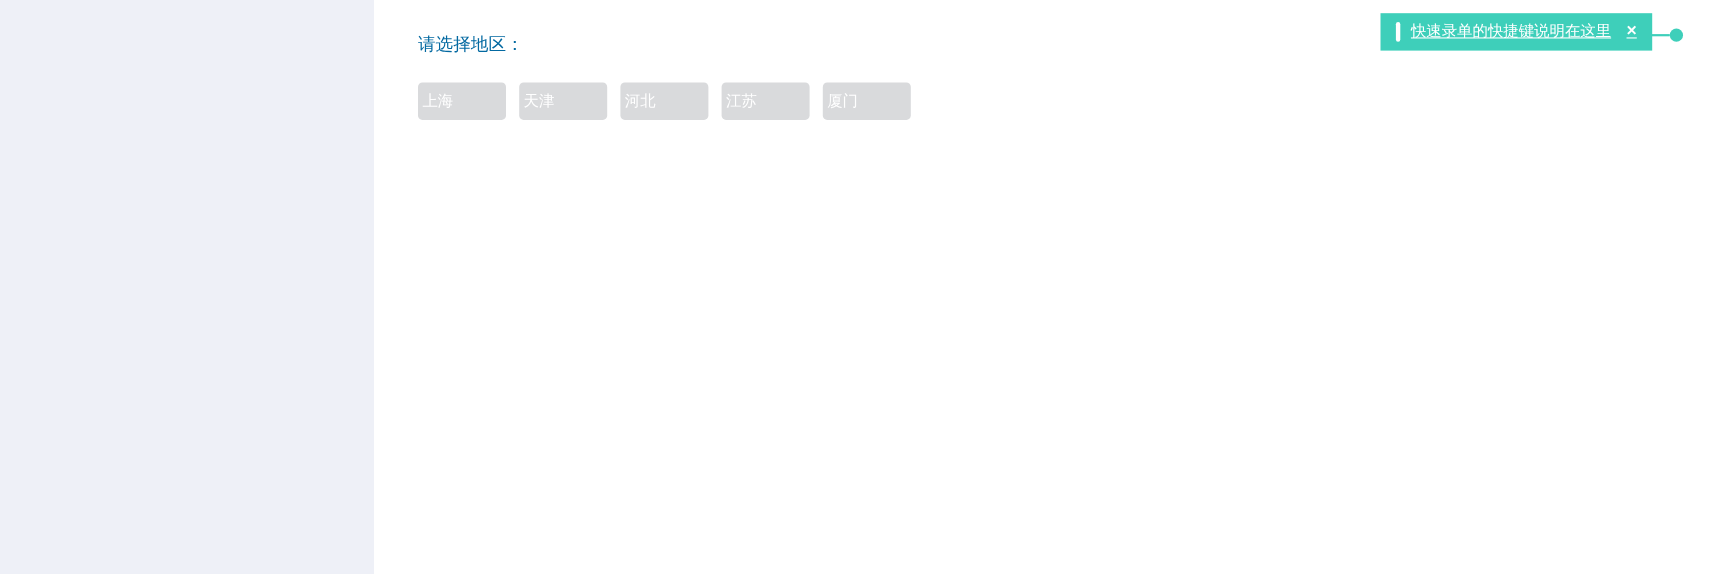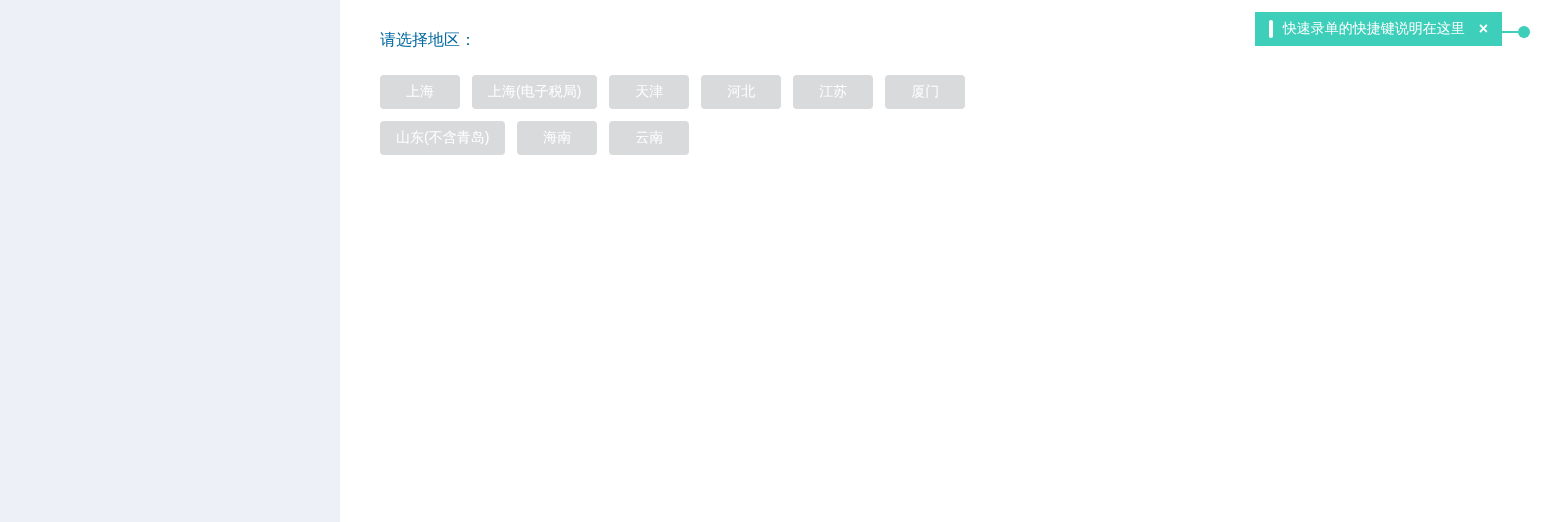--- a/index.html
+++ b/index.html
@@ -47,43 +47,44 @@
       display: flex;
       flex-wrap: wrap;
       gap: 12px;
       margin-bottom: 12px;
     }
 
     .region-btn {
       background: #d9dadc;
       border: none;
       border-radius: 4px;
-      padding: 8px 16px;
+      padding: 8px 4px;
       font-size: 14px;
       color: #fff;
       cursor: pointer;
       min-width: 80px;
-      text-align: center;
+      text-align: left;
       white-space: nowrap;
     }
 
     
     .tooltip-bar {
       position: absolute;
       top: 12px;
       right: 60px;
       display: flex;
       align-items: center;
       background: #3ecfba;
       border-radius: 0;
       padding: 8px 14px;
       color: #fff;
       font-size: 14px;
       white-space: nowrap;
       z-index: 100;
+      text-decoration: underline;
     }
 
     .tooltip-bar .bar-line {
       width: 4px;
       height: 18px;
       background: #fff;
       border-radius: 2px;
       margin-right: 10px;
       flex-shrink: 0;
     }
@@ -122,33 +123,26 @@
 <body>
 
 <div class="sidebar"></div>
 
 <div class="main-content">
   <div class="page-label">请选择地区：</div>
 
   <div class="region-buttons-row">
 
   <button class="region-btn">上海</button>
-      <button class="region-btn">上海(电子税局)</button>
       <button class="region-btn">天津</button>
       <button class="region-btn">河北</button>
       <button class="region-btn">江苏</button>
       <button class="region-btn">厦门</button>
     </div>
 
-  <div class="region-buttons-row">
-
-  <button class="region-btn">山东(不含青岛)</button>
-      <button class="region-btn">海南</button>
-      <button class="region-btn">云南</button>
-    </div>
 </div>
 
 <div class="tooltip-bar">
   <div class="bar-line"></div>
   <span>快速录单的快捷键说明在这里</span>
   <button class="close-btn">×</button>
 </div>
 
 <div class="tooltip-line"></div>
 <div class="tooltip-dot"></div>

